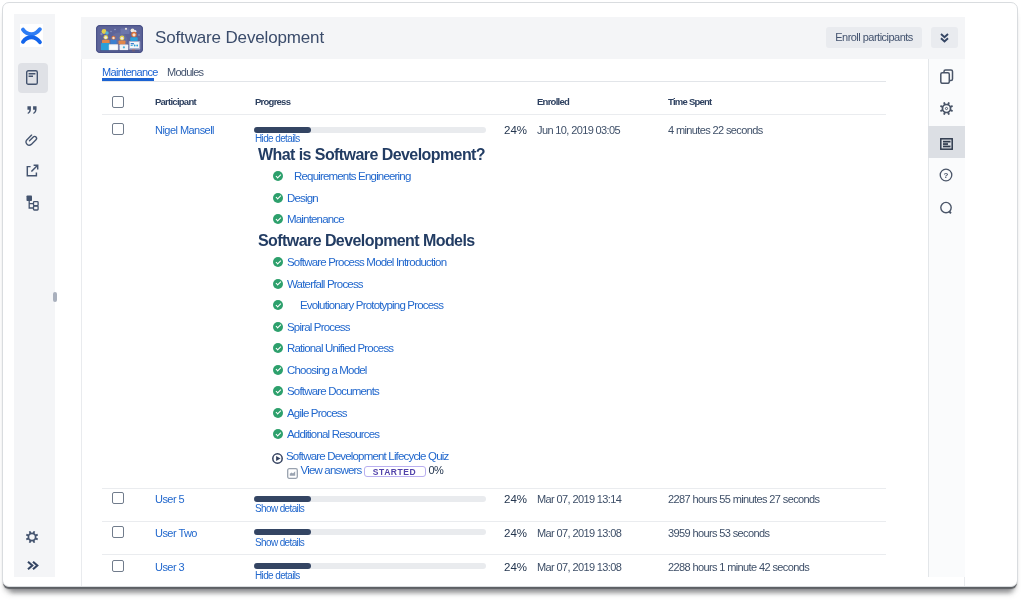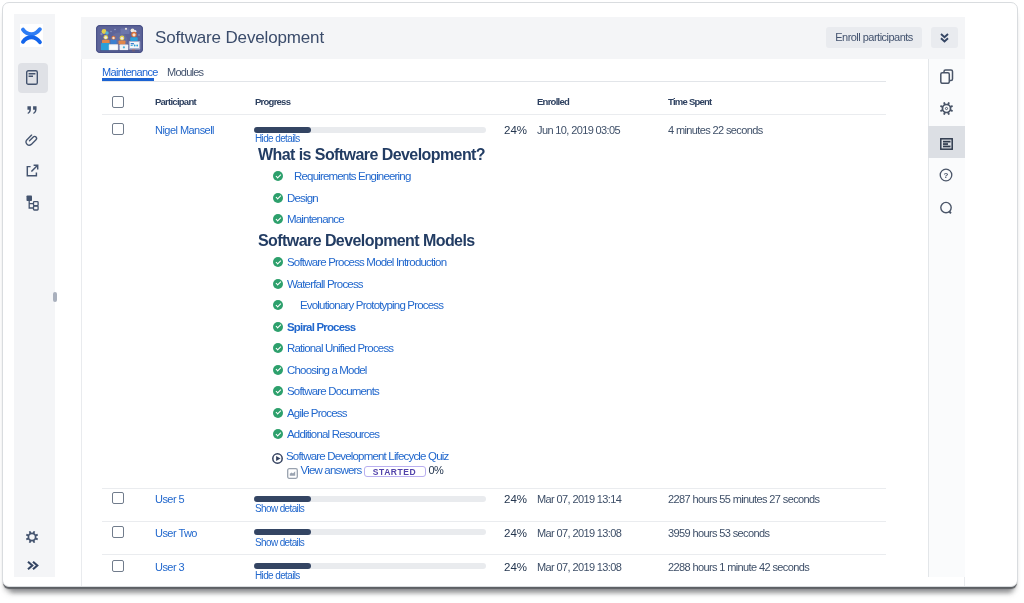--- a/index.html
+++ b/index.html
@@ -192,21 +192,21 @@
 <div class="abs smalllink" style="left:255px;top:132px;">Hide details</div>
 
 <div class="abs dhead" style="left:258px;top:147px;">What is Software Development?</div>
 <div class="abs ditem" style="left:294px;top:168px;">Requirements Engineering</div>
 <div class="abs ditem" style="left:287px;top:189.5px;">Design</div>
 <div class="abs ditem" style="left:287px;top:211px;">Maintenance</div>
 <div class="abs dhead" style="left:258px;top:232.5px;">Software Development Models</div>
 <div class="abs ditem" style="left:287px;top:254px;">Software Process Model Introduction</div>
 <div class="abs ditem" style="left:287px;top:275.5px;">Waterfall Process</div>
 <div class="abs ditem" style="left:300px;top:297px;">Evolutionary Prototyping Process</div>
-<div class="abs ditem" style="left:287px;top:318.5px;font-weight:bold;">Spiral Process</div>
+<div class="abs ditem" style="left:287px;top:318.5px;">Spiral Process</div>
 <div class="abs ditem" style="left:287px;top:340px;">Rational Unified Process</div>
 <div class="abs ditem" style="left:287px;top:361.5px;">Choosing a Model</div>
 <div class="abs ditem" style="left:287px;top:383px;">Software Documents</div>
 <div class="abs ditem" style="left:287px;top:404.5px;">Agile Process</div>
 <div class="abs ditem" style="left:287px;top:426px;">Additional Resources</div>
 <div class="abs ditem" style="left:286px;top:447.5px;text-align:center;">Software Development Lifecycle Quiz</div>
 <div class="abs ditem" style="left:300.5px;top:461.5px;">View answers</div>
 <div class="abs badge" style="left:363.5px;top:466px;width:62px;height:11px;line-height:10px;">STARTED</div>
 <div class="abs rowtxt" style="left:428.5px;top:461.5px;color:#24364f;">0%</div>
 

